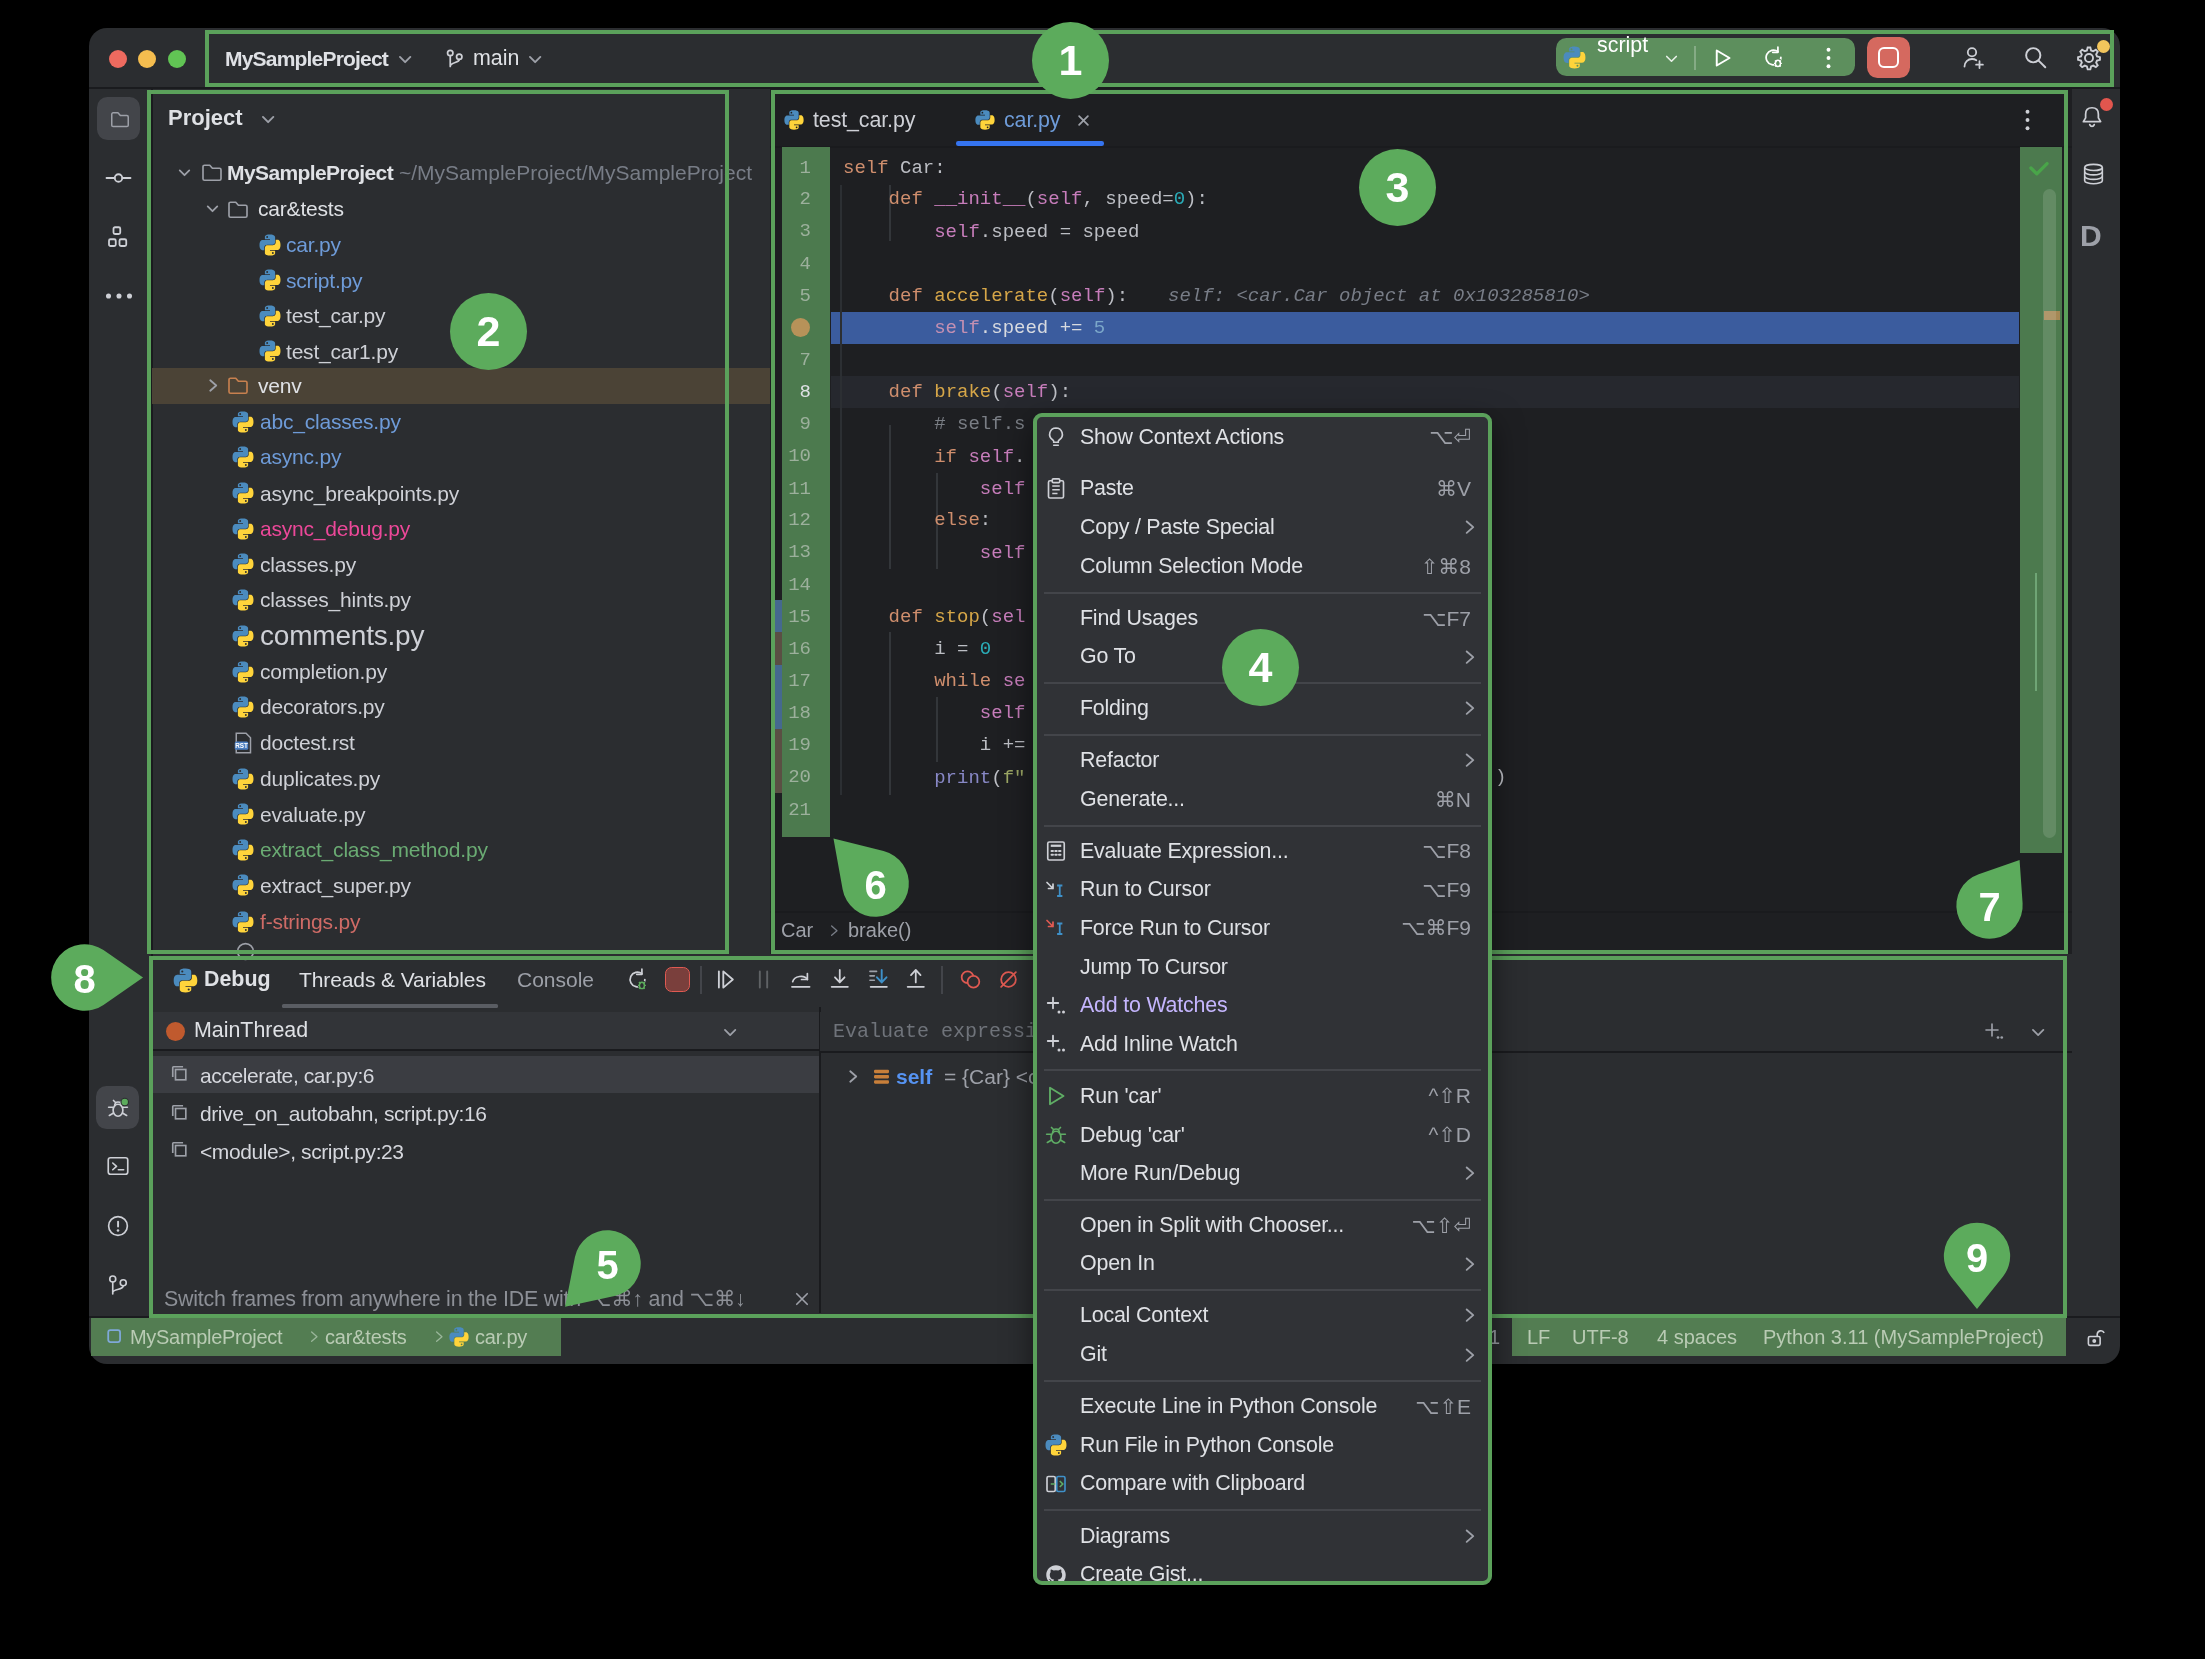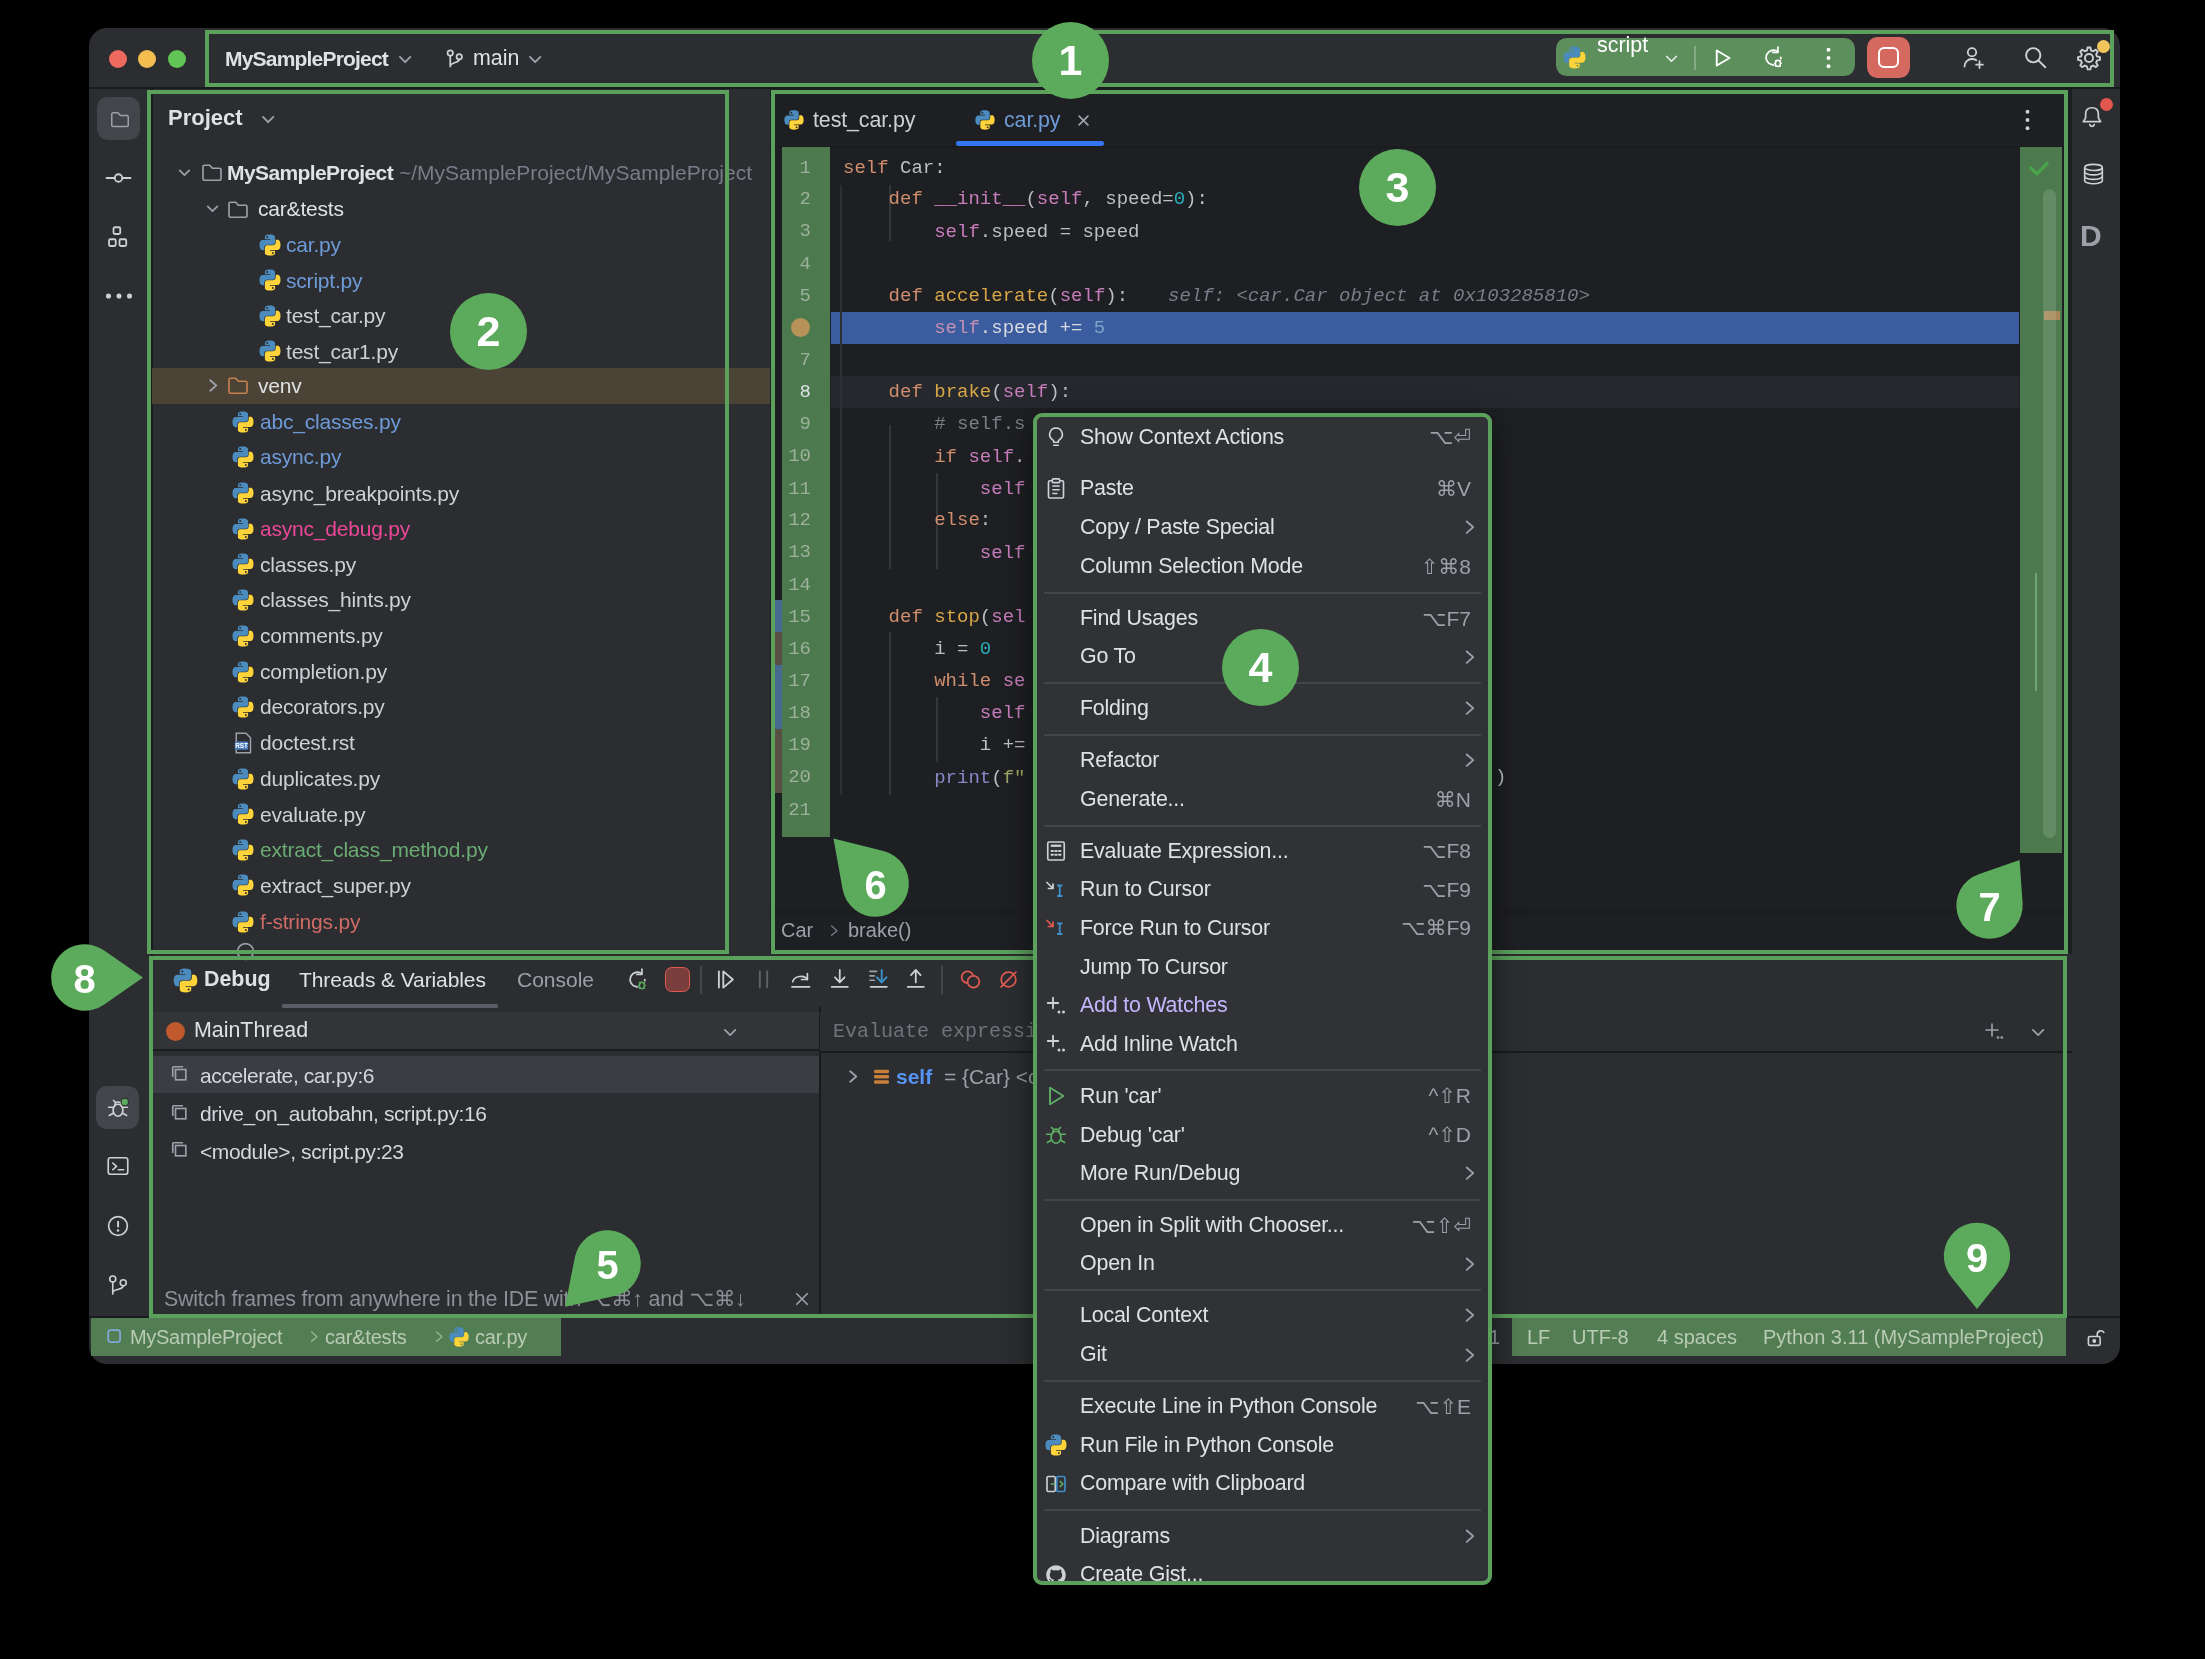--- a/index.html
+++ b/index.html
@@ -217,21 +217,21 @@
     <use href="#pylogo"></use>
   </svg>
 <div class="t" style="left:260px;top:544px;font-size:21px;color:#ced0d6;line-height:41px;letter-spacing:-0.2px;">classes.py</div>
 <svg class="a" style="left:231px;top:588px" width="24" height="24" viewBox="0 0 32 32">
     <use href="#pylogo"></use>
   </svg>
 <div class="t" style="left:260px;top:579px;font-size:21px;color:#ced0d6;line-height:41px;letter-spacing:-0.2px;">classes_hints.py</div>
 <svg class="a" style="left:231px;top:624px" width="24" height="24" viewBox="0 0 32 32">
     <use href="#pylogo"></use>
   </svg>
-<div class="t" style="left:260px;top:615px;font-size:21px;color:#ced0d6;line-height:41px;letter-spacing:-0.2px;">comments.py</div>
+<div class="t" style="left:260px;top:615px;font-size:28px;color:#ced0d6;line-height:41px;letter-spacing:-0.2px;">comments.py</div>
 <svg class="a" style="left:231px;top:660px" width="24" height="24" viewBox="0 0 32 32">
     <use href="#pylogo"></use>
   </svg>
 <div class="t" style="left:260px;top:651px;font-size:21px;color:#ced0d6;line-height:41px;letter-spacing:-0.2px;">completion.py</div>
 <svg class="a" style="left:231px;top:695px" width="24" height="24" viewBox="0 0 32 32">
     <use href="#pylogo"></use>
   </svg>
 <div class="t" style="left:260px;top:686px;font-size:21px;color:#ced0d6;line-height:41px;letter-spacing:-0.2px;">decorators.py</div>
 <svg class="a" style="left:231px;top:731px" width="24" height="24" viewBox="0 0 32 32">
     <g>

